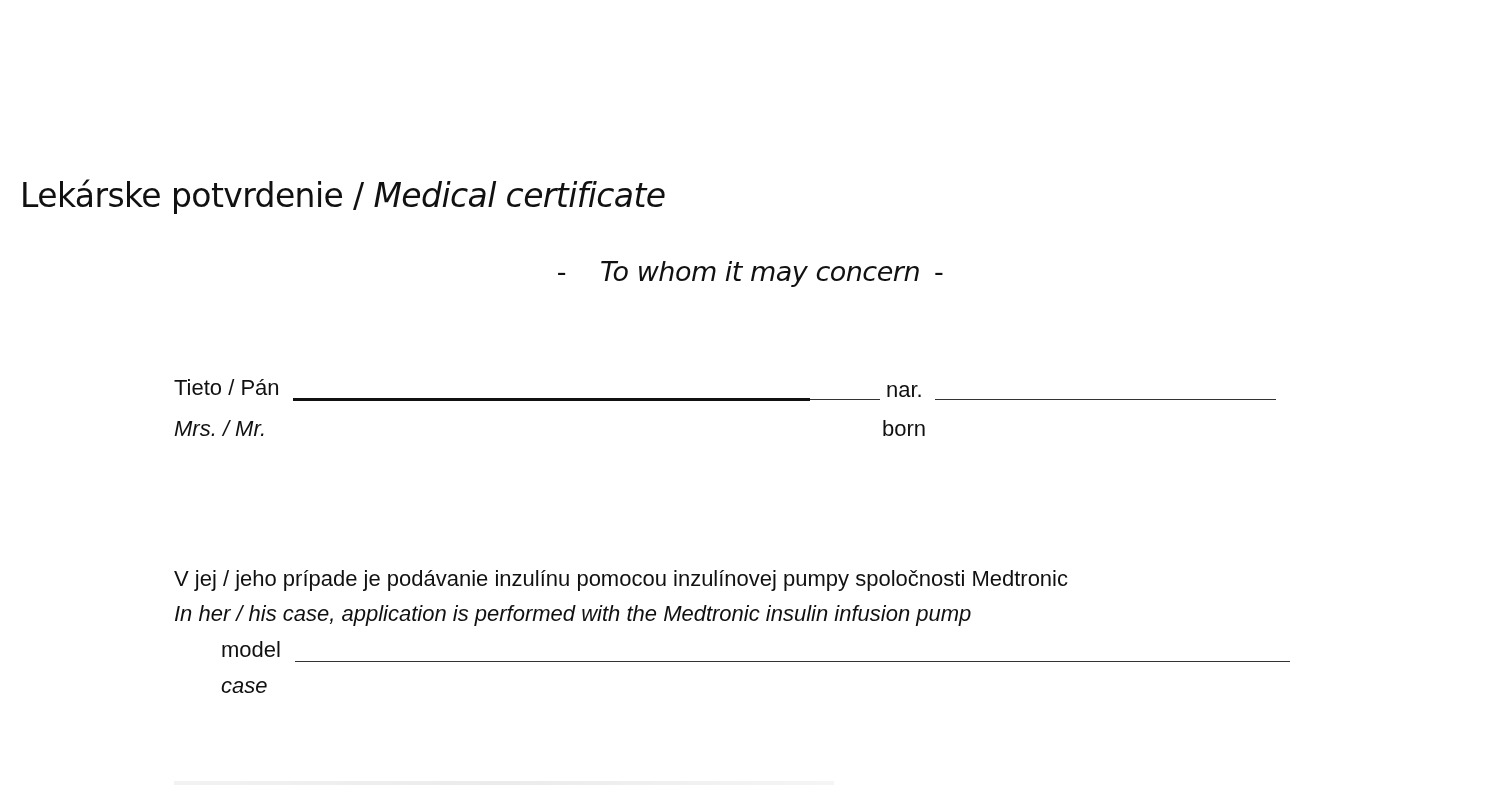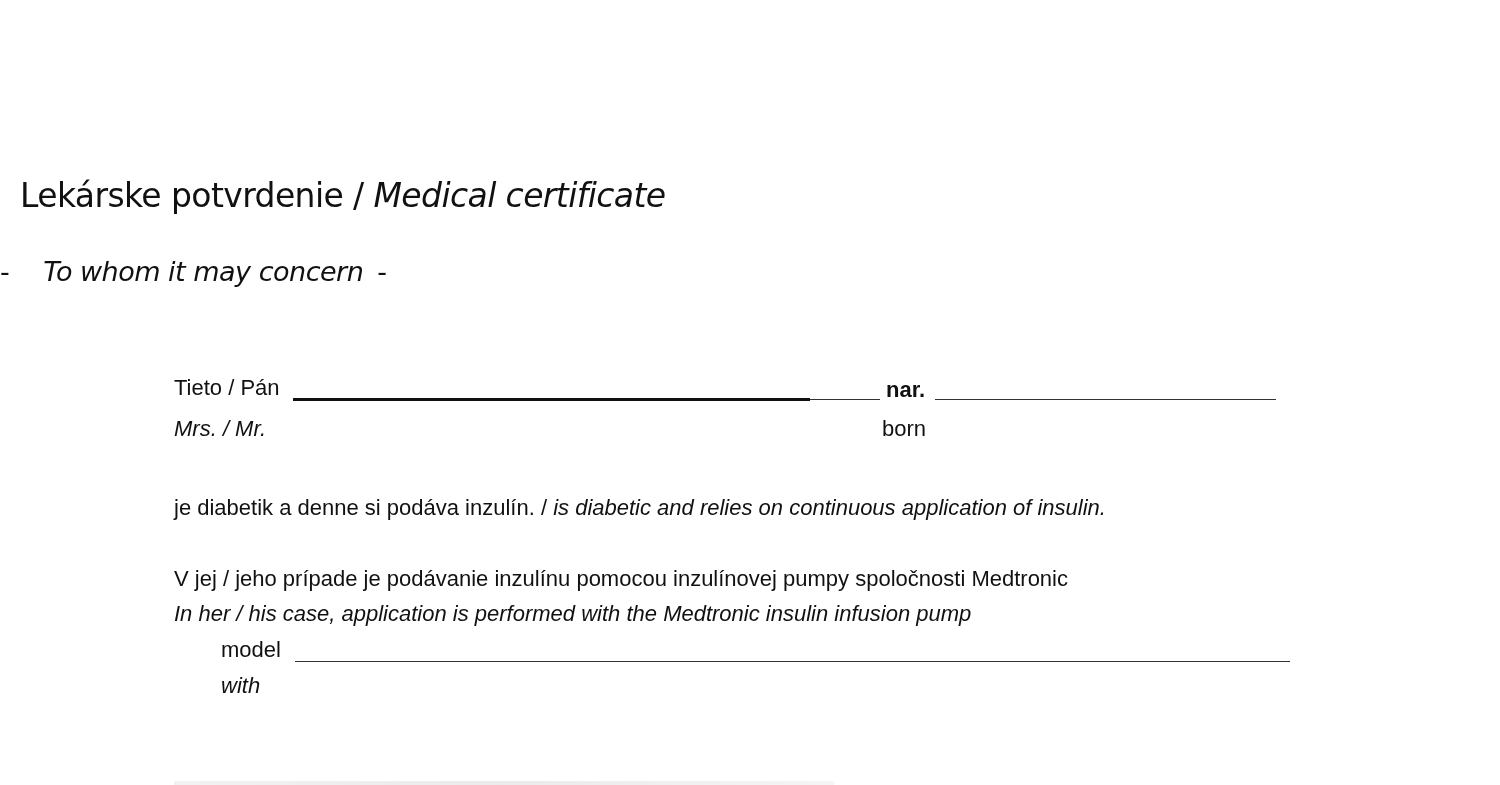--- a/index.html
+++ b/index.html
@@ -33,21 +33,21 @@
       color: #111;
       white-space: nowrap;
       padding-left: 20px;
     }
     .title .it { font-style: italic; }
     .subtitle {
       position: absolute;
       left: 0;
       width: 1500px;
       top: 256px;
-      text-align: left;
+      text-align: center;
       font-family: "DejaVu Sans", sans-serif;
       font-size: 27px;
       letter-spacing: -0.5px;
       color: #111;
       white-space: nowrap;
     }
     .subtitle .dash { display: inline-block; }
     .subtitle .dash-left { margin-right: 34px; }
     .subtitle .dash-right { margin-left: 14px; }
     .subtitle .it { font-style: italic; }
@@ -89,34 +89,31 @@
 
   <div class="subtitle">
     <span class="dash dash-left">-</span><span class="it">To whom it may concern</span><span class="dash dash-right">-</span>
   </div>
 
   <div class="body-text" style="left:174px; top:375px;">Tieto / Pán</div>
   <div class="body-text" style="left:296px; top:372px; width:514px; height:26px;"></div>
   <div class="uline thick" style="left:293px; top:398px; width:517px;"></div>
   <div class="uline thin" style="left:810px; top:399px; width:70px;"></div>
 
-  <div class="body-text" style="left:886px; top:377px;font-weight:bold;">nar.</div>
+  <div class="body-text" style="left:886px; top:377px;">nar.</div>
   <div class="body-text" style="left:938px; top:372px; width:338px; height:26px;"></div>
   <div class="uline thin" style="left:935px; top:399px; width:341px;"></div>
 
   <div class="body-text it" style="left:174px; top:416px;font-style:italic;">Mrs. / Mr.</div>
   <div class="body-text" style="left:882px; top:416px;text-align:right;">born</div>
 
-  <div class="body-text" style="left:174px; top:495px;">
-    <span>je diabetik a denne si podáva inzulín. / </span><span class="it">is diabetic and relies on continuous application of insulin.</span>
-  </div>
 
   <div class="body-text" style="left:174px; top:566px;text-align:center;">V jej / jeho prípade je podávanie inzulínu pomocou inzulínovej pumpy spoločnosti Medtronic</div>
   <div class="body-text it" style="left:174px; top:601px;text-align:center;">In her / his case, application is performed with the Medtronic insulin infusion pump</div>
 
   <div class="body-text" style="left:221px; top:637px;">model</div>
   <div class="body-text" style="left:298px; top:634px; width:992px; height:26px;"></div>
   <div class="uline thin" style="left:295px; top:661px; width:995px;"></div>
-  <div class="body-text it" style="left:221px; top:673px;">with</div>
+  <div class="body-text it" style="left:221px; top:673px;">case</div>
 
 
   <div class="faint-line"></div>
 </div>
 
 </body></html>

